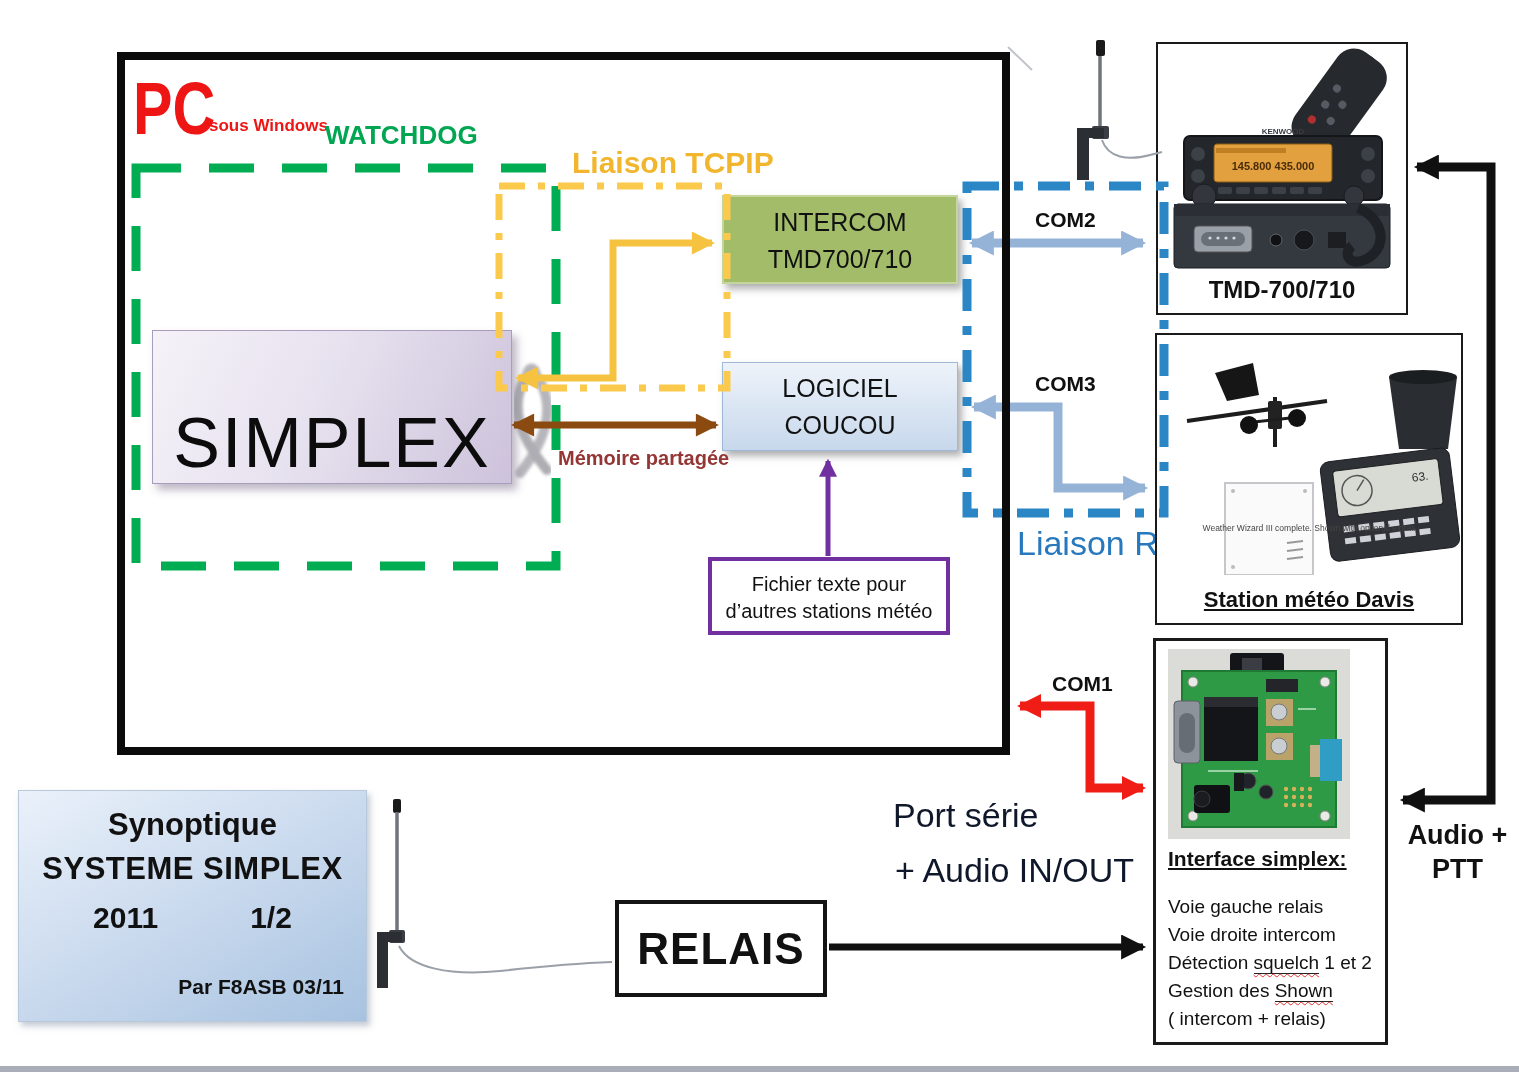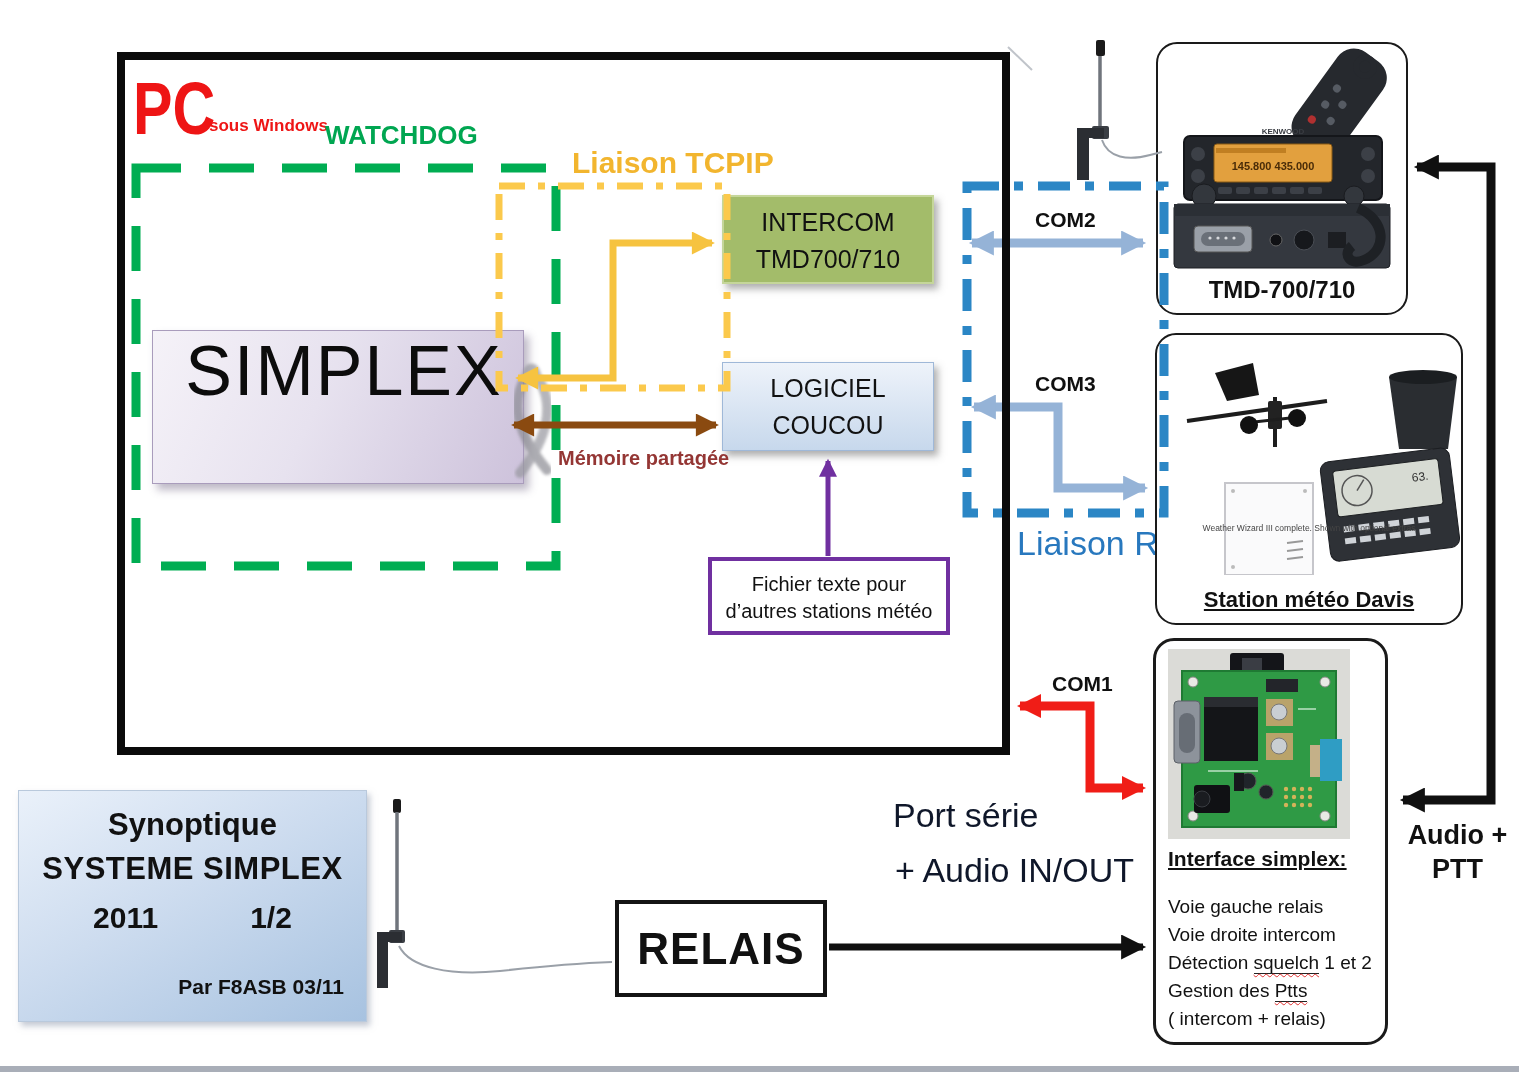--- a/index.html
+++ b/index.html
@@ -11,38 +11,38 @@
             box-sizing:border-box;z-index:6;background:transparent;pointer-events:none;}
   .pc-title{left:133px;top:72px;font-size:74px;font-weight:bold;color:#ee1515;line-height:74px;
             transform:scaleX(.8);transform-origin:left top;z-index:7;}
   .pc-sub{left:209px;top:116px;font-size:17px;font-weight:bold;color:#ee1515;z-index:7;}
   .watchdog{left:325px;top:120px;font-size:26px;font-weight:bold;color:#00a651;z-index:7;}
   .tcpip{left:572px;top:146px;font-size:30px;font-weight:bold;color:#f2b52e;z-index:7;}
   
   .simplex{left:152px;top:330px;width:358px;height:152px;
            background:linear-gradient(115deg,#f5f2f8 0%,#e7e2ef 45%,#cdc2db 100%);
            border:1px solid #a99cbc;box-shadow:5px 6px 8px rgba(110,100,130,.45);
-           display:flex;align-items:flex-start;justify-content:center;padding-left:12px;}
+           display:flex;align-items:flex-end;justify-content:center;}
   .simplex span{font-size:70px;font-weight:500;letter-spacing:2px;color:#0c0c0c;}
-  .swbox{width:212px;box-sizing:border-box;text-align:center;font-size:25px;line-height:37px;
+  .swbox{width:236px;box-sizing:border-box;text-align:center;font-size:25px;line-height:37px;
          padding-top:7px;box-shadow:4px 5px 7px rgba(100,100,100,.5);}
   .intercom{left:722px;top:195px;height:89px;background:#a3bc6a;border:2px solid #c5d69a;}
   .logiciel{left:722px;top:362px;height:89px;background:linear-gradient(180deg,#eef3fa 0%,#c7d8ec 100%);
             border:1px solid #9fb8d8;}
   .fichier{left:708px;top:557px;width:242px;height:78px;border:4px solid #7030a0;background:#fff;
            box-sizing:border-box;text-align:center;font-size:20px;line-height:27px;padding-top:10px;}
   
   .memoire{left:558px;top:447px;font-size:20px;font-weight:bold;color:#943634;}
   .comlbl{font-size:21px;font-weight:bold;color:#101010;}
   .pilotage{left:1035px;top:254px;font-size:21px;line-height:23.5px;color:#101010;}
   .rs232{left:1017px;top:524px;font-size:34px;font-weight:500;color:#2878be;}
   .portserie{color:#0f172a;font-size:34px;font-weight:500;}
   .audioptt{left:1405px;top:818px;width:105px;text-align:center;font-size:27px;font-weight:bold;line-height:34px;}
   
-  .devbox{background:#fff;box-sizing:border-box;border-radius:21px;}
+  .devbox{background:#fff;box-sizing:border-box;}
   .tmdbox{left:1156px;top:42px;width:252px;height:273px;border:2px solid #1a1a1a;}
   .tmdlabel{left:0;right:0;top:232px;text-align:center;font-size:24px;font-weight:bold;}
   .stationbox{left:1155px;top:333px;width:308px;height:292px;border:2px solid #1a1a1a;}
   .stationcaption{left:0;right:0;top:188px;text-align:center;font-size:8.5px;color:#444;}
   .stationlabel{left:0;right:0;top:252px;text-align:center;font-size:22px;font-weight:bold;text-decoration:underline;}
   .ifacebox{left:1153px;top:638px;width:235px;height:407px;border:3px solid #1a1a1a;}
   .ifacetitle{left:12px;top:206px;font-size:21px;font-weight:bold;text-decoration:underline;}
   .ifaceitems{left:12px;top:252px;font-size:19px;line-height:28px;white-space:nowrap;}
   .sp-u{border-bottom:1.5px solid #222;}
   .sp-w{text-decoration:underline wavy #e03030 1px;text-underline-offset:4px;}
@@ -235,21 +235,21 @@
           <circle cx="142" cy="156" r="2.2"></circle>
       </g>
       <line x1="40" y1="122" x2="90" y2="122" stroke="#bfe3c6" stroke-width="1.5"></line>
       <line x1="130" y1="60" x2="148" y2="60" stroke="#bfe3c6" stroke-width="1.5"></line>
     </svg>
     <div class="abs ifacetitle">Interface simplex:</div>
     <div class="abs ifaceitems">
       <div>Voie gauche relais</div>
       <div>Voie droite intercom</div>
       <div><span>Détection </span><span class="sp-u"><span class="sp-w">squelch</span></span><span> 1 et 2</span></div>
-      <div><span>Gestion des </span><span class="sp-u"><span class="sp-w">Ptts</span></span></div>
+      <div><span>Gestion des </span><span class="sp-u"><span class="sp-w">Shown</span></span></div>
       <div>( intercom + relais)</div>
     </div>
   </div>
 
   <div class="abs titleblock">
     <div class="abs tb1">Synoptique</div>
     <div class="abs tb2">SYSTEME SIMPLEX</div>
     <div class="abs tb3">
       <span>2011</span>
       <span>1/2</span>

